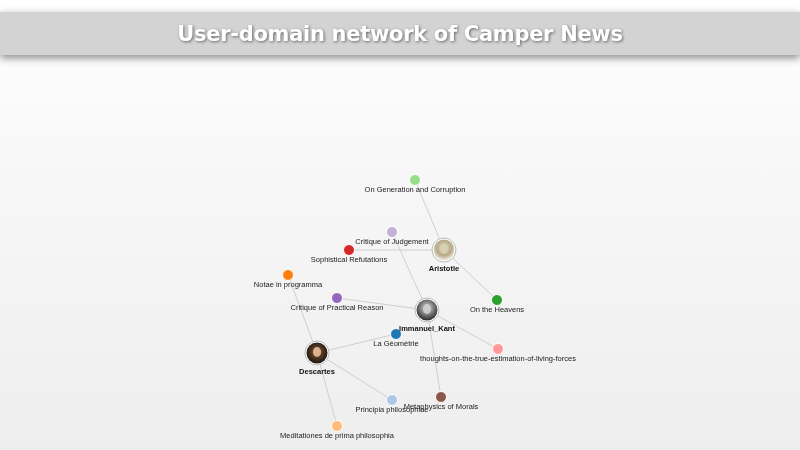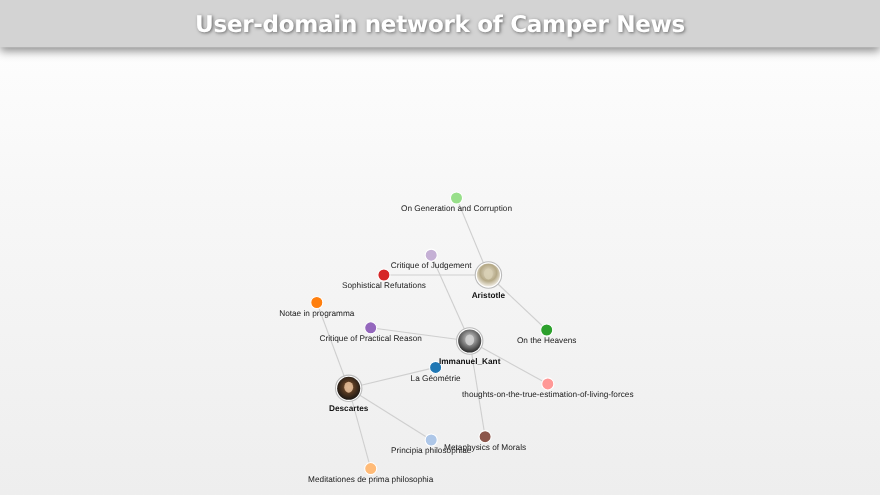--- a/index.html
+++ b/index.html
@@ -1,17 +1,17 @@
 <!DOCTYPE html>
 <html><head>
 <meta charset="utf-8">
 <style>
   html,body{margin:0;padding:0;width:800px;height:450px;overflow:hidden;}
   body{font-family:"Liberation Sans",sans-serif;background:linear-gradient(to bottom,#ffffff 0%,#f7f7f7 40%,#eeeeee 100%);position:relative;}
-  .header{position:absolute;left:0;top:0;width:800px;height:43px;background:#d3d3d3;box-shadow:0 3px 8px rgba(0,0,0,0.45);z-index:2;display:flex;align-items:center;justify-content:center;}
+  .header{position:absolute;left:0;top:12px;width:800px;height:43px;background:#d3d3d3;box-shadow:0 3px 8px rgba(0,0,0,0.45);z-index:2;display:flex;align-items:center;justify-content:center;}
   .header h1{margin:0;font-family:"DejaVu Sans",sans-serif;font-weight:bold;font-size:21px;color:#ffffff;text-shadow:1px 1px 3px rgba(0,0,0,0.5);letter-spacing:-0.3px;}
   svg.net{position:absolute;left:0;top:0;}
   .label{font-size:7.5px;fill:#222;font-family:"Liberation Sans",sans-serif;}
   .plabel{font-size:7.5px;fill:#111;font-weight:bold;font-family:"Liberation Sans",sans-serif;}
   .edge{stroke:#cfcfcf;stroke-width:1;}
 </style>
 </head>
 <body>
 
 <div class="header">

